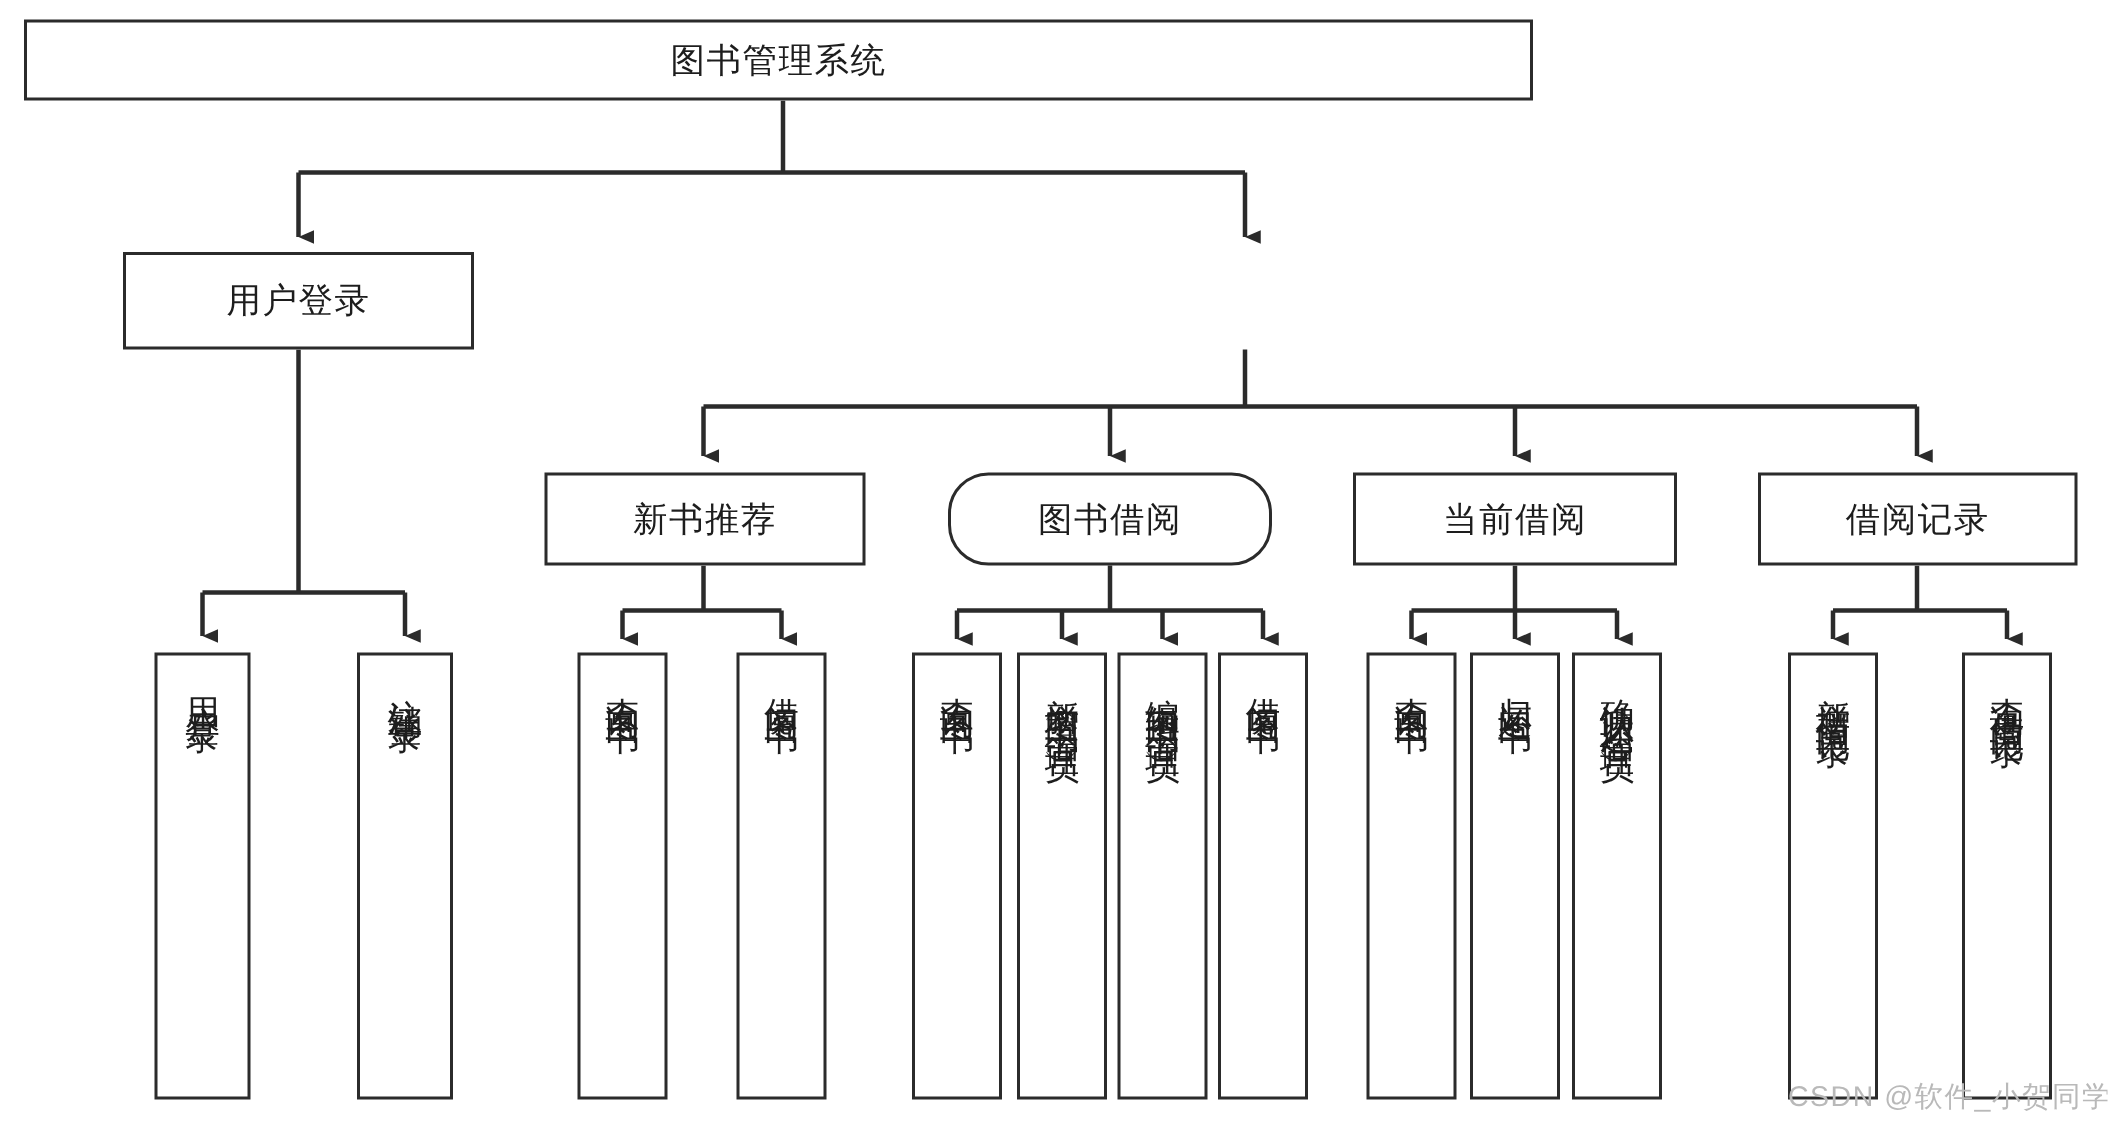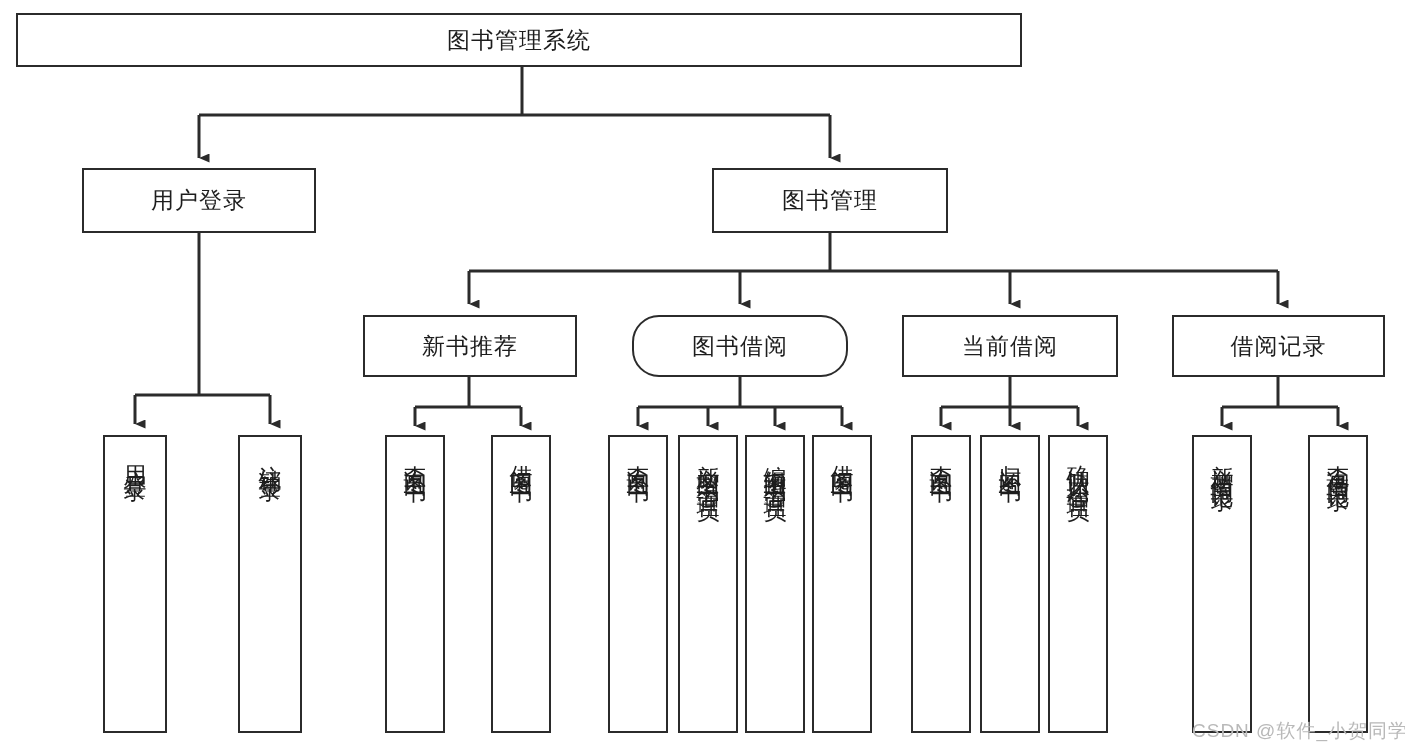--- a/index.html
+++ b/index.html
@@ -113,23 +113,20 @@
     </g>
   </svg>
 
   <div class="node root h-node" style="left:16px;top:13px;width:1006px;height:54px;">
     <span class="lbl">图书管理系统</span>
   </div>
 
   <div class="node h-node" style="left:82px;top:168px;width:234px;height:65px;">
     <span class="lbl">用户登录</span>
   </div>
-  <div class="node h-node" style="left:712px;top:168px;width:236px;height:65px;">
-    <span class="lbl">图书管理</span>
-  </div>
 
   <div class="node h-node" style="left:363px;top:315px;width:214px;height:62px;">
     <span class="lbl">新书推荐</span>
   </div>
   <div class="node h-node" style="left:632px;top:315px;width:216px;height:62px;border-radius:27px;">
     <span class="lbl">图书借阅</span>
   </div>
   <div class="node h-node" style="left:1172px;top:315px;width:213px;height:62px;">
     <span class="lbl">借阅记录</span>
   </div>

